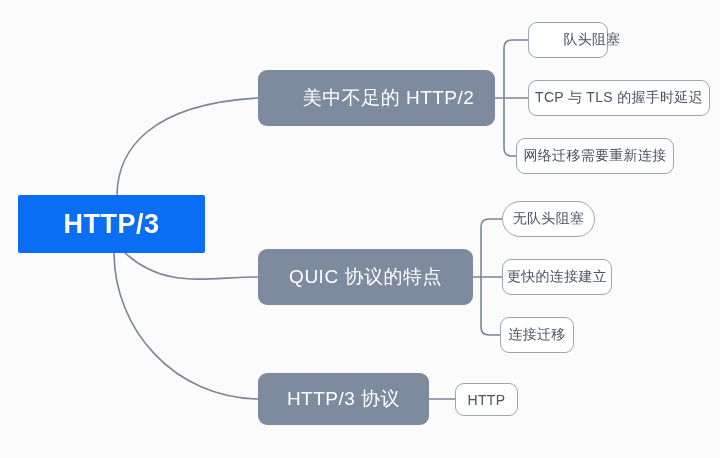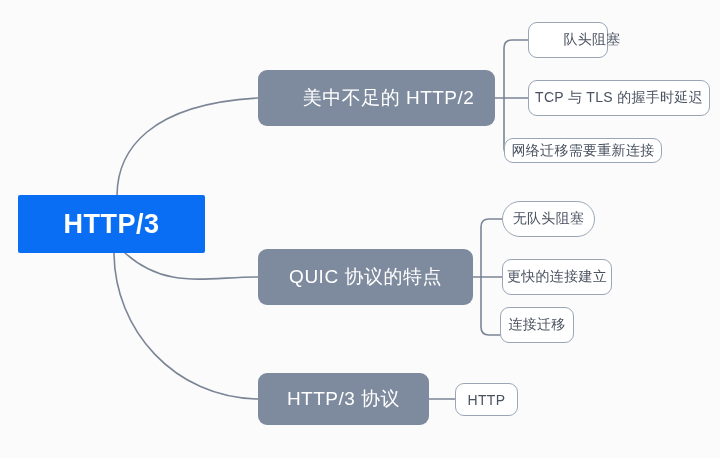--- a/index.html
+++ b/index.html
@@ -93,37 +93,37 @@
   </div>
 
   <div class="node node-leaf" style="left:528px; top:22px; width:80px; height:36px;padding-left:48px;">
     <span>队头阻塞</span>
   </div>
 
   <div class="node node-leaf" style="left:528px; top:80px; width:182px; height:36px;">
     <span>TCP 与 TLS 的握手时延迟</span>
   </div>
 
-  <div class="node node-leaf" style="left:504px; top:138px; width:158px; height:25px;">
+  <div class="node node-leaf" style="left:516px; top:138px; width:158px; height:36px;">
     <span>网络迁移需要重新连接</span>
   </div>
 
   <div class="node node-branch" style="left:258px; top:249px; width:215px; height:56px;">
     <span>QUIC 协议的特点</span>
   </div>
 
   <div class="node node-leaf" style="left:502px; top:201px; width:93px; height:36px;border-radius:18px;">
     <span>无队头阻塞</span>
   </div>
 
   <div class="node node-leaf" style="left:502px; top:259px; width:110px; height:36px;">
     <span>更快的连接建立</span>
   </div>
 
-  <div class="node node-leaf" style="left:500px; top:307px; width:74px; height:36px;">
+  <div class="node node-leaf" style="left:500px; top:317px; width:74px; height:36px;">
     <span>连接迁移</span>
   </div>
 
   <div class="node node-branch" style="left:258px; top:373px; width:171px; height:52px;">
     <span>HTTP/3 协议</span>
   </div>
 
   <div class="node node-leaf" style="left:455px; top:383px; width:63px; height:33px;">
     <span>HTTP</span>
   </div>

